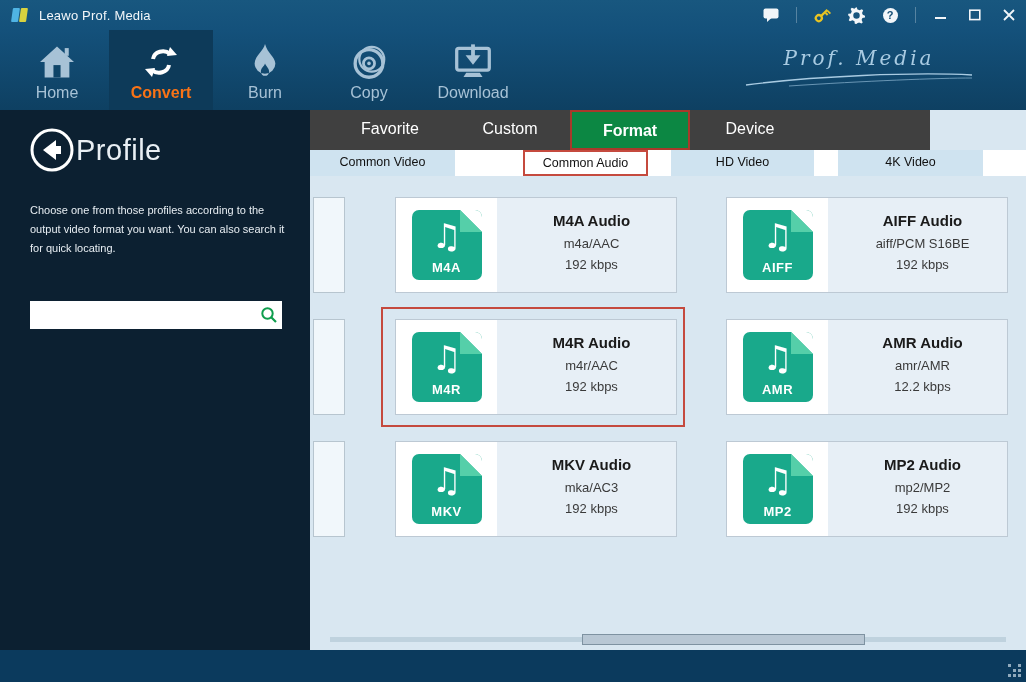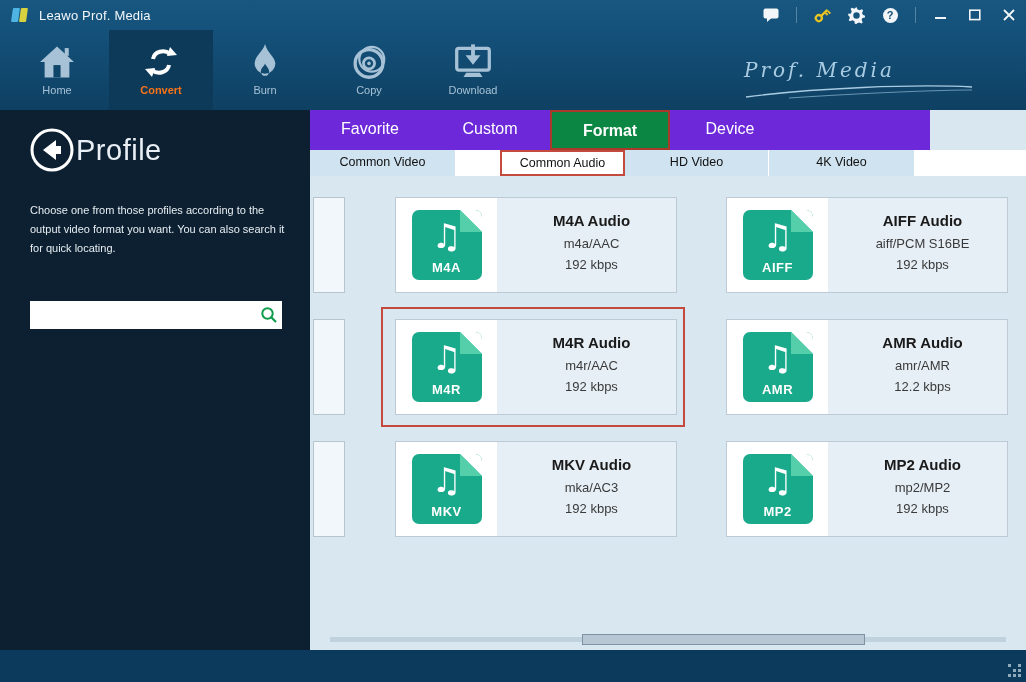--- a/index.html
+++ b/index.html
@@ -18,43 +18,43 @@
   .tb-sep { width:1px; height:16px; background:rgba(255,255,255,.28); }
   .tb-icon { width:18px; height:18px; display:flex; align-items:center; justify-content:center; cursor:default; }
   .help-circle { width:15px; height:15px; border-radius:50%; background:#f2f6f9; color:#144d74; font-size:11px; font-weight:bold; display:flex; align-items:center; justify-content:center; }
   .win-btn { width:18px; height:18px; display:flex; align-items:center; justify-content:center; color:#f2f6f9; }
 
   
   .navbar { position:absolute; left:0; top:30px; width:1026px; height:80px;
     background:linear-gradient(#14517b,#0e4062); }
   .nav-item { position:absolute; top:0; width:104px; height:80px; text-align:center; cursor:pointer; }
   .nav-item .nicon { margin-top:12px; height:40px; display:flex; align-items:center; justify-content:center; }
-  .nav-item .nlabel { font-size:11px; color:#a7c2d6; margin-top:2px; }
+  .nav-item .nlabel { font-size:16px; color:#a7c2d6; margin-top:2px; }
   .nav-item.active { background:#0d3a59; }
   .nav-item.active .nlabel { color:#f97316; font-weight:bold; }
-  .brand { position:absolute; right:52px; top:28px; width:230px; }
+  .brand { position:absolute; right:52px; top:16px; width:230px; text-align:center; }
   .brand-text { font-family:"DejaVu Serif",serif; font-style:italic; font-size:20px; color:#a9cbe2; letter-spacing:3px; }
 
   
   .sidebar { position:absolute; left:0; top:110px; width:310px; height:540px; background:#0c2031; }
   .back-row { position:absolute; left:28px; top:16px; display:flex; align-items:center; }
   .back-btn { width:48px; height:48px; cursor:pointer; }
   .side-title { color:#e9eff4; font-size:29px; font-weight:300; letter-spacing:.5px; }
   .side-desc { position:absolute; left:30px; top:91px; width:258px; color:#e7edf2; font-size:11px; line-height:19px; }
   .search-wrap { position:absolute; left:30px; top:191px; width:252px; height:28px; background:#ffffff; display:flex; align-items:center; }
   .search-input { flex:1; border:none; outline:none; height:24px; margin-left:6px; font-size:13px; background:transparent; }
   .search-btn { width:26px; height:26px; display:flex; align-items:center; justify-content:center; cursor:pointer; }
 
   
-  .main-tabs { position:absolute; left:310px; top:110px; width:620px; height:40px; background:#6d28d9; display:flex; }
+  .main-tabs { position:absolute; left:310px; top:110px; width:620px; height:40px; background:#404040; display:flex;padding-left:20px; }
   .main-tab { width:120px; height:40px; line-height:38px; text-align:center; color:#ffffff; font-size:16px; cursor:pointer; }
   .main-tab.active { background:#0c8743; border:2px solid #a8392b; font-weight:bold; }
 
   
-  .sub-tabs { position:absolute; left:310px; top:150px; width:716px; height:26px; background:#ffffff; display:flex; }
+  .sub-tabs { position:absolute; left:310px; top:150px; width:716px; height:26px; background:#ffffff; display:flex;gap:23px; }
   .sub-tab { height:26px; line-height:25px; text-align:center; font-size:12.5px; color:#111111; background:#cfe3f0; border-right:1px solid #ffffff; cursor:pointer; }
   .sub-tab.w1 { width:146px; } .sub-tab.w2 { width:125px;margin-left:44px; } .sub-tab.w3 { width:144px; } .sub-tab.w4 { width:146px; }
   .sub-tab.active { background:#ffffff; border:2px solid #c54a3e; line-height:22px; font-weight:400; }
   .sub-fill { flex:1; background:#ffffff; }
 
   
   .content { position:absolute; left:310px; top:176px; width:716px; height:474px; background:#d9e7f1; overflow:hidden; }
   .stub { position:absolute; left:3px; width:32px; height:96px; background:#f1f7fb; border:1px solid #b7c5cf; }
   .card { position:absolute; width:282px; height:96px; background:#e7eff6; border:1px solid #bdc9d4; display:flex; cursor:pointer; }
   .card-iconwrap { width:101px; height:100%; background:#ffffff; display:flex; align-items:center; justify-content:center; }

